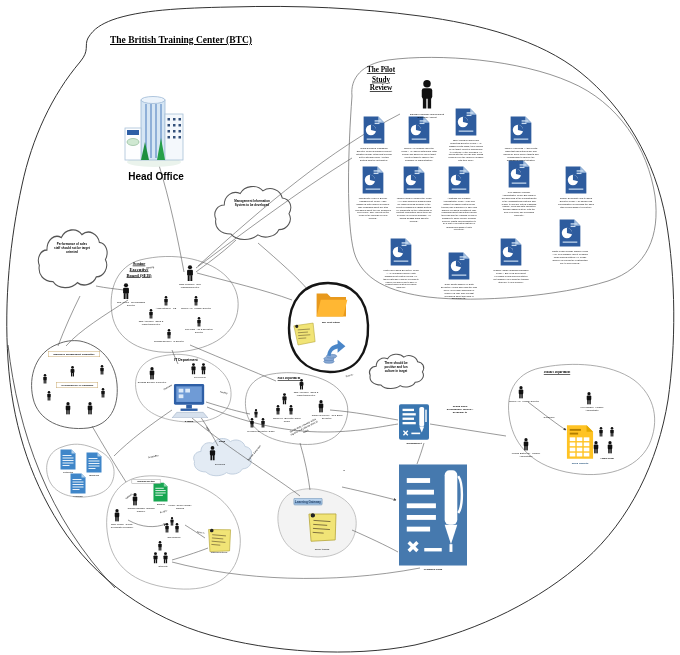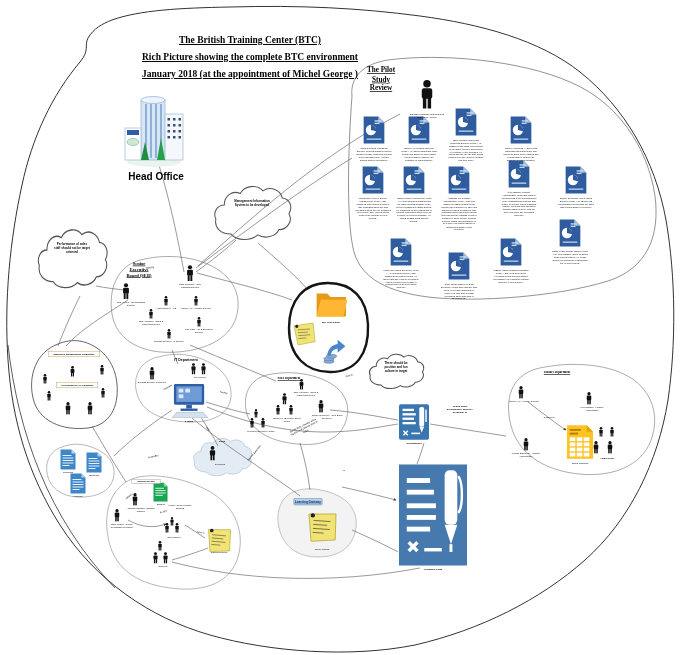--- a/index.html
+++ b/index.html
@@ -8,21 +8,21 @@
   #bg{position:absolute;left:0;top:0;}
   .t{position:absolute;text-align:center;transform-origin:50% 0;line-height:1.25;
      font-family:"Liberation Sans",sans-serif;color:#000;}
   .z4{font-size:5px;transform:scale(.4);}
   .z45{font-size:5px;transform:scale(.45);}
   .z5{font-size:5px;transform:scale(.5);}
   .z6{font-size:5px;transform:scale(.6);}
   .b{font-weight:bold;}
   .u{text-decoration:underline;}
   .serif{font-family:"Liberation Serif",serif;}
-  .title-line{position:absolute;left:110px;width:280px;text-align:center;
+  .title-line{position:absolute;left:110px;width:280px;text-align:left;
      font-family:"Liberation Serif",serif;font-weight:bold;font-size:9.5px;
      text-decoration:underline;}
   .boxed{border:1px solid #C9A96E;background:#fff;padding:2px 1px;font-weight:bold;}
   .whitebox{border:0.8px solid #999;background:#fff;padding:1px;font-weight:bold;}
   .lgbox{background:linear-gradient(#C3DBF2,#7FA8D2);border:1px solid #5B84B0;
      border-radius:2px;color:#17365D;font-weight:bold;padding:2px 0;}
   .blue{color:#1F4E79;}
 </style>
 </head>
 <body>
@@ -338,22 +338,20 @@
     <use href="#p" x="174" y="523" width="6" height="10"></use>
     <use href="#p" x="157" y="541" width="6" height="10"></use>
     <use href="#p" x="152" y="552" width="7" height="12"></use>
     <use href="#p" x="162" y="552" width="7" height="12"></use>
     <use href="#p" x="208" y="446" width="9" height="15"></use>
   </g>
   <use href="#sticky" x="206" y="528" width="26" height="26" transform="rotate(5 219 541)"></use>
 </svg>
 
 <div class="title-line" style="top:35px">The British Training Center (BTC)</div>
-<div class="title-line" style="top:52px">Rich Picture showing the complete BTC environment</div>
-<div class="title-line" style="top:69px">January 2018 (at the appointment of Michel George )</div>
 
 <div class="t b" style="left:118px;top:171px;width:76px;font-size:10px">Head Office</div>
 
 <div class="t b u serif" style="left:358px;top:66px;width:46px;font-size:10px;transform:scale(.72)">The Pilot Study Review</div>
 <div class="t z5" style="left:392px;top:112px;width:70px">Damian Karwoski Independent Business Analyst</div>
 
 <div class="t z45" style="left:334px;top:147px;width:80px">Rana Gonzales (Managing Director) views 'Company's current situation is busy. Staff must perform better with hard work. Another system must be automated.'</div>
 <div class="t z45" style="left:379px;top:147px;width:80px">Michele Yip (Finance Director) views '+ He agrees with Rana. Staff is busy and should be given target oriented tasks to improve the Company in crisis situation.'</div>
 <div class="t z45" style="left:426px;top:139px;width:80px">Talia Anderson (Sales and Marketing Director) views '+ He disagrees with Rana, there should be no target oriented working due to existence of the new BTC. He differs with the old MD Tom. Talia's policies keep the employees happy with their work.'</div>
 <div class="t z45" style="left:481px;top:147px;width:80px">Michele Yip's boss + Agrees with Rana that sales staff is lazy and should be given proper targets and benchmarks to improve the Company's current situation.</div>

